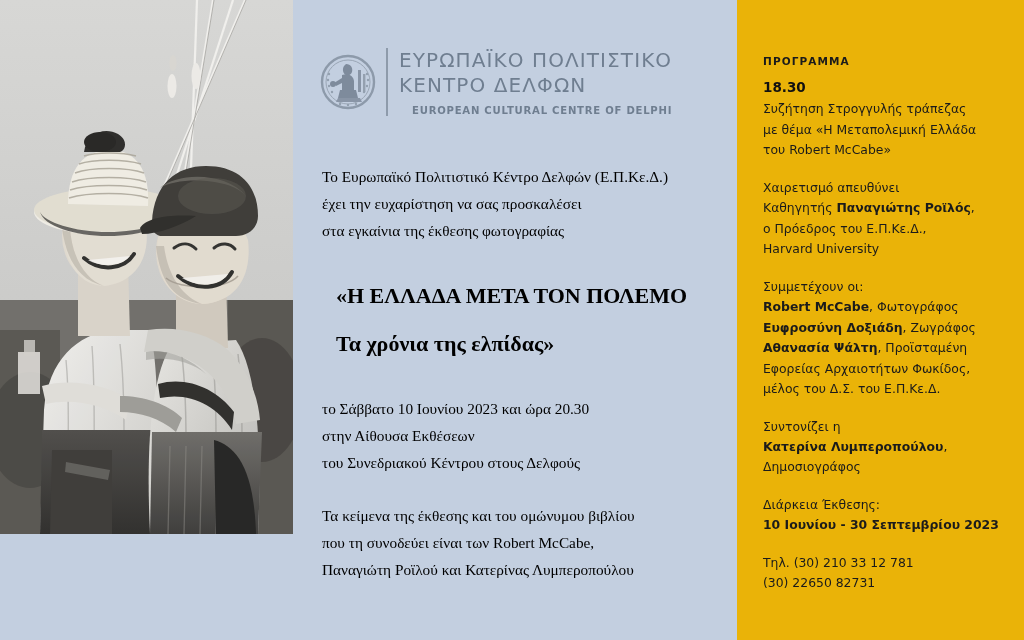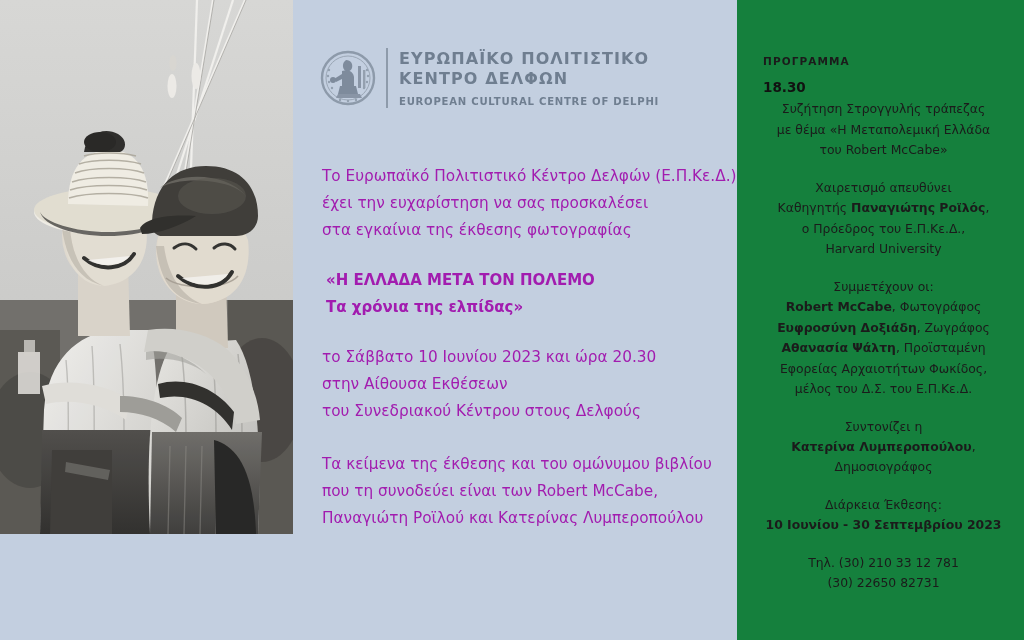--- a/index.html
+++ b/index.html
@@ -20,21 +20,21 @@
     background: #c3cfe0;
   }
 
   
   #programme-panel {
     position: absolute;
     left: 737px;
     top: 0;
     width: 287px;
     height: 640px;
-    background: #15803d;
+    background: #eab308;
     box-sizing: border-box;
     padding: 56px 20px 0 26px;
   }
   .prog-kicker {
     font-size: 10.5px;
     font-weight: bold;
     letter-spacing: 1.1px;
     color: #1b1b1b;
     margin: 0 0 11px 0;
     line-height: 1.1;
@@ -45,21 +45,20 @@
     color: #111111;
     margin: 0 0 4px 0;
     line-height: 1.25;
   }
   .prog-line {
     font-size: 12.4px;
     color: #1b1b1b;
     line-height: 1.65;
     margin: 0;
     white-space: nowrap;
-    text-align: center;
   }
   .prog-gap {
     height: 17px;
   }
   .prog-line b {
     font-weight: bold;
   }
 
   
   #photo {
@@ -101,61 +100,62 @@
   #logo-divider {
     width: 2px;
     align-self: stretch;
     background: #8e9bab;
     margin-right: 11px;
   }
   #logo-text-block {
     color: #6f7e90;
   }
   .logo-gr {
-    font-size: 16px;
-    font-weight: bold;
+    font-size: 20px;
+    font-weight: normal;
     letter-spacing: 1.1px;
     line-height: 1.26;
     white-space: nowrap;
   }
   .logo-en {
     font-size: 10.1px;
     font-weight: bold;
     letter-spacing: 0.75px;
     margin-top: 7px;
     white-space: nowrap;
     text-align: right;
   }
 
   
   #body-copy {
     position: absolute;
     left: 2px;
     top: 163px;
     width: 400px;
-    color: #a21caf;
+    color: #000000;
+    font-family: Liberation Serif, serif;
   }
   .para {
     margin: 0;
   }
   .para-line {
     font-size: 15.3px;
     line-height: 1.77;
     white-space: nowrap;
     margin: 0;
   }
   .para-line b {
     font-weight: bold;
   }
   .title-line {
-    font-size: 15px;
+    font-size: 22px;
     font-weight: bold;
     line-height: 1.52;
     white-space: nowrap;
-    margin: 4px;
+    margin: 14px;
   }
   .block-gap {
     height: 21px;
   }
   .block-gap-lg {
     height: 26px;
   }
 </style>
 </head>
 <body>

